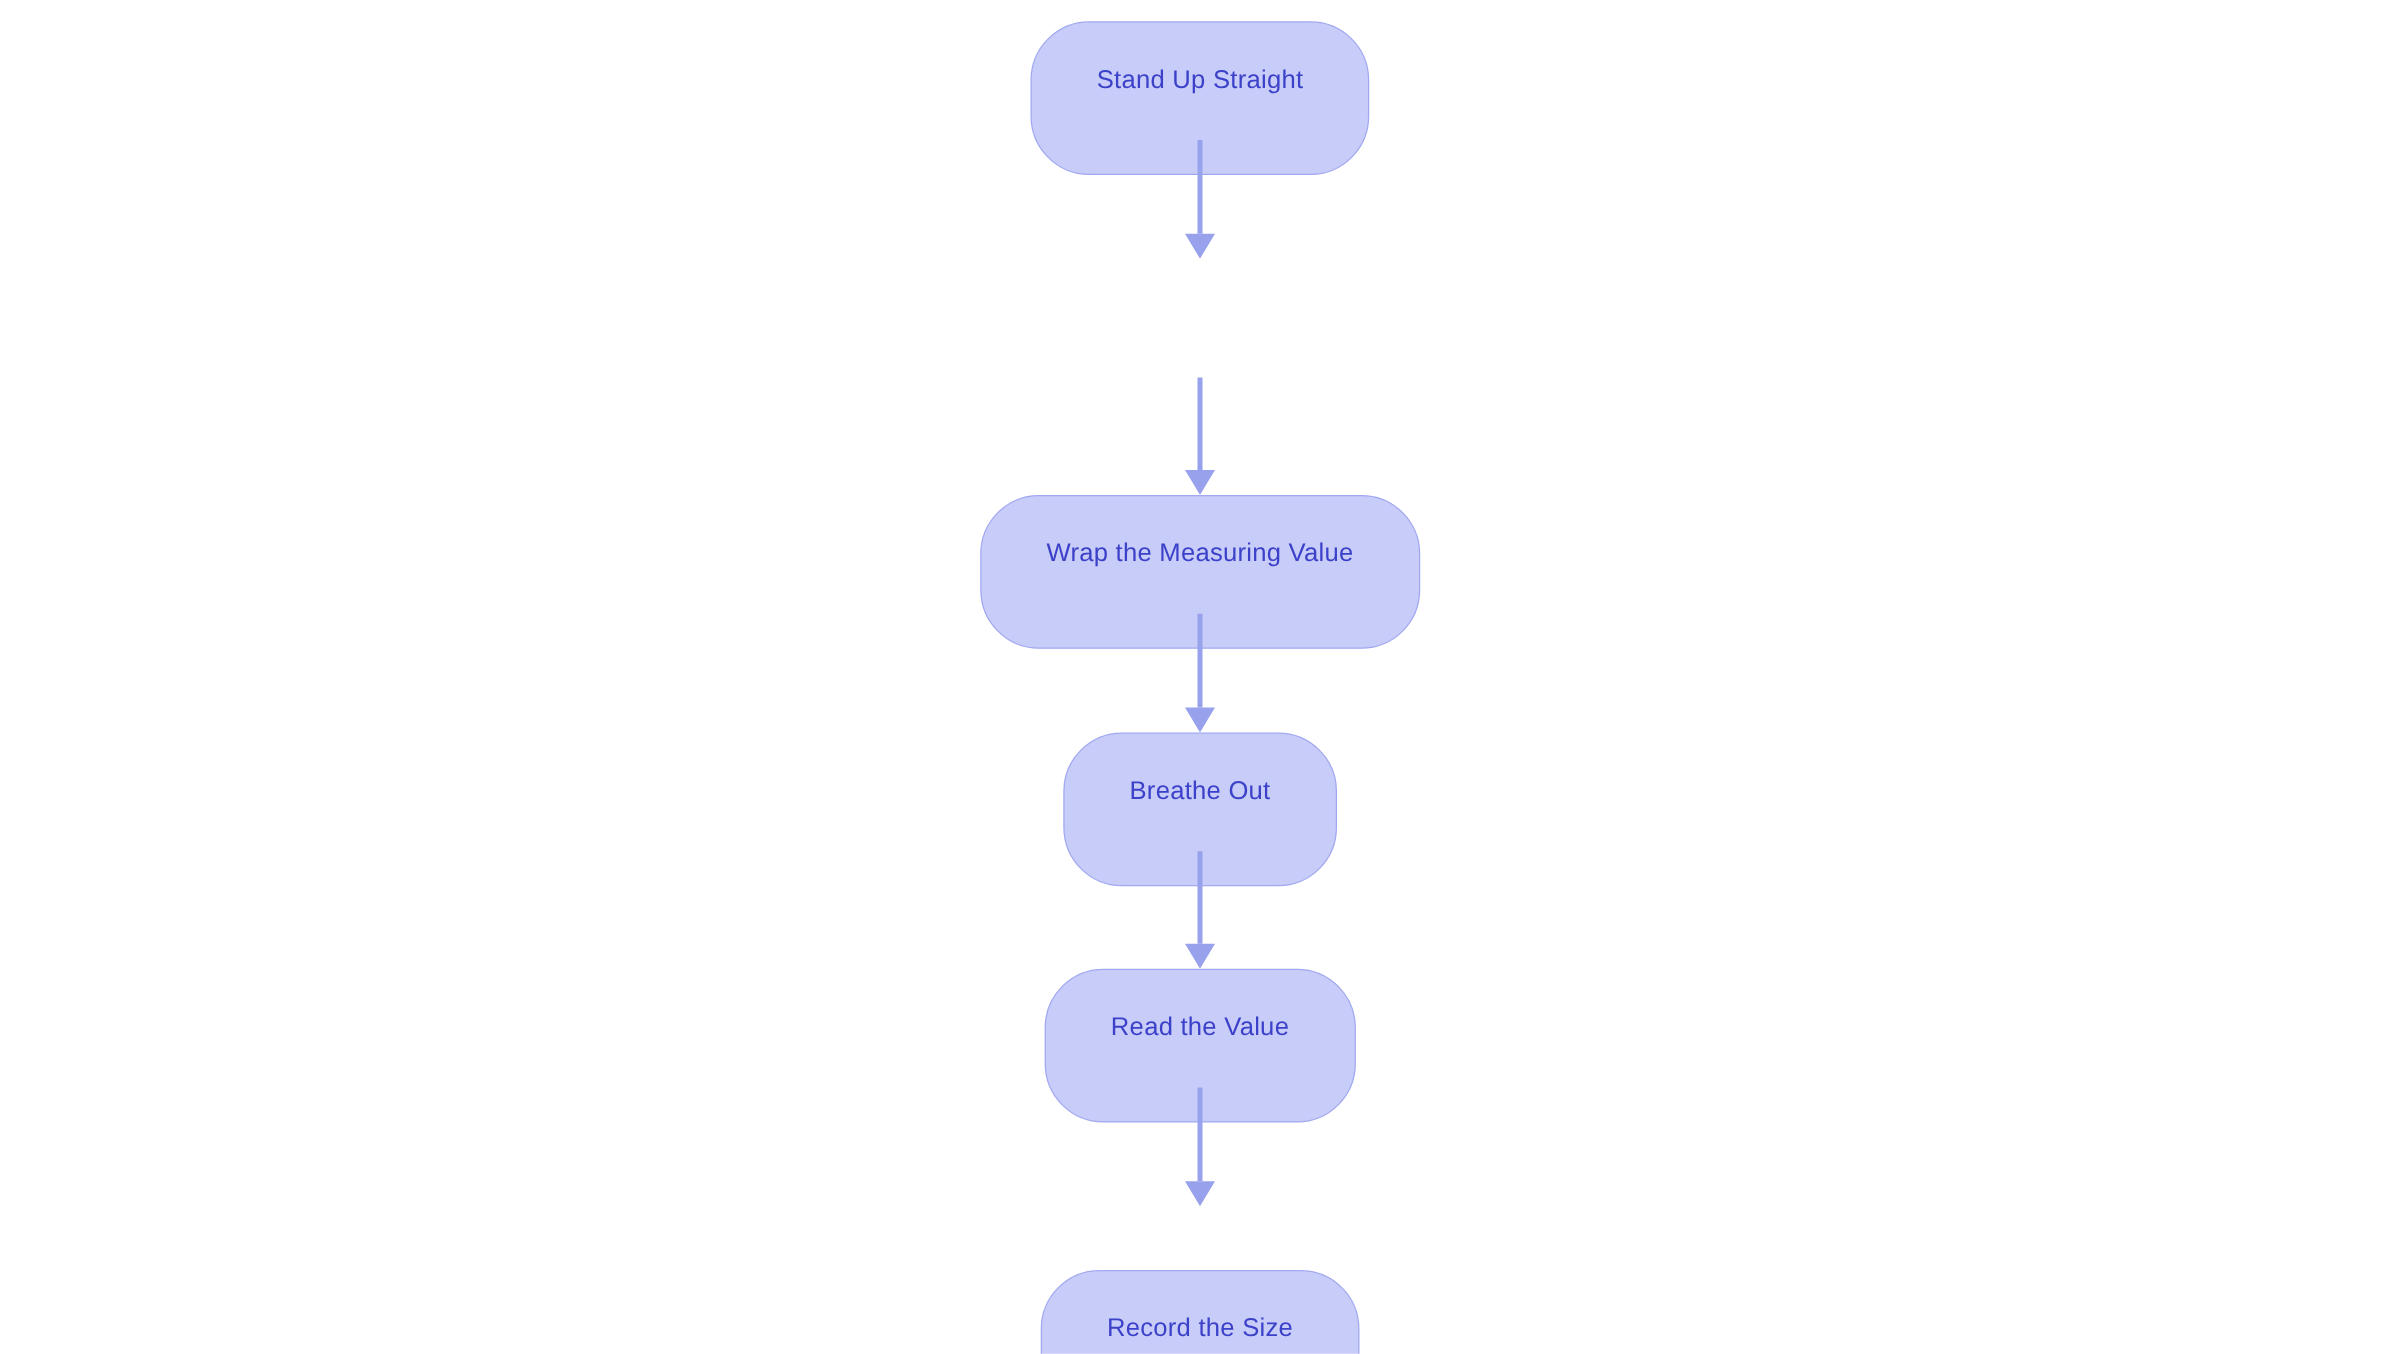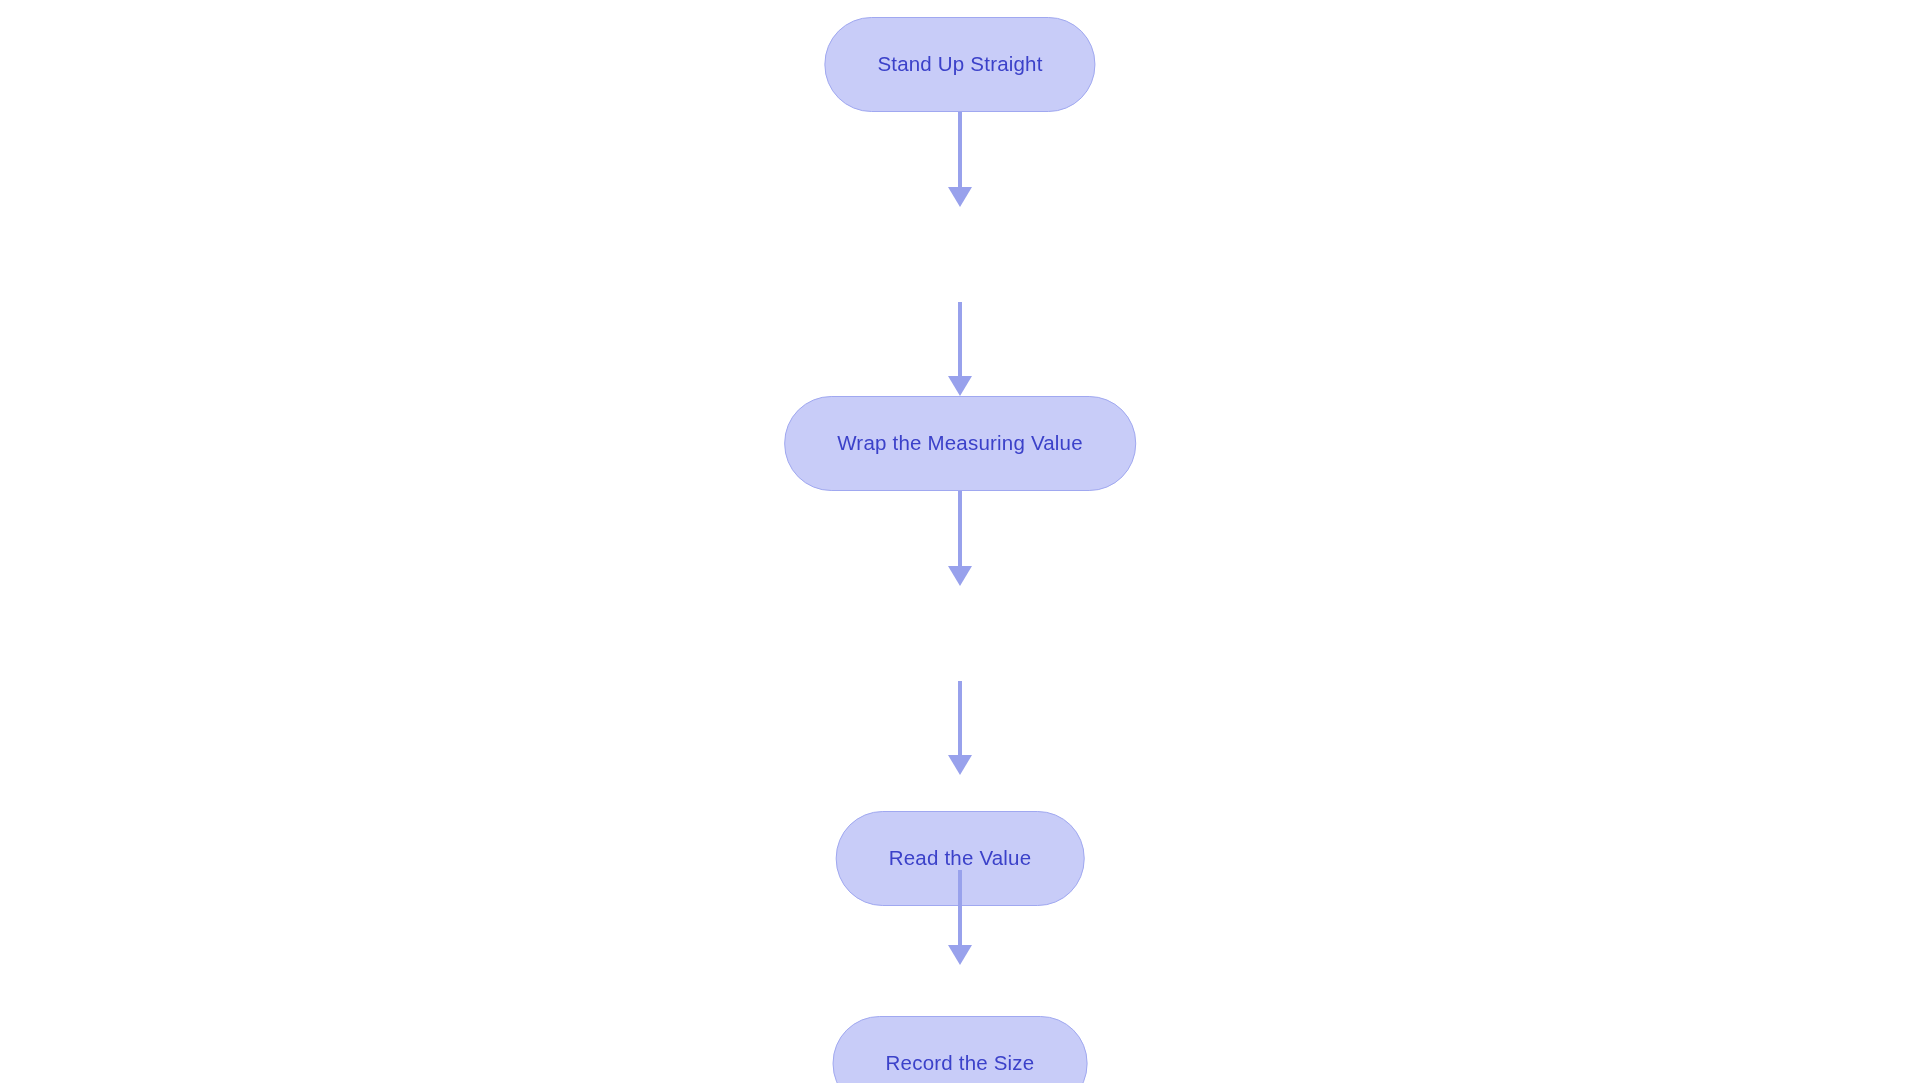--- a/index.html
+++ b/index.html
@@ -20,37 +20,37 @@
     overflow: hidden;
   }
   .canvas {
     position: absolute;
     inset: 0;
   }
   .node {
     position: absolute;
     left: 50%;
     transform: translateX(-50%);
-    height: 95px;
+    height: 123px;
     line-height: 92px;
     padding: 0 52px;
     border-radius: 47px;
     background: var(--node-fill);
     border: 1.5px solid var(--node-border);
     color: var(--node-text);
     font-size: 20.5px;
     letter-spacing: 0.2px;
     white-space: nowrap;
     text-align: center;
   }
   .n1 { top: 17px; }
   .n2 { top: 207px; }
   .n3 { top: 396px; }
   .n4 { top: 586px; }
-  .n5 { top: 775px; margin-top: 36px; }
+  .n5 { top: 775px; }
   .n6 { top: 1016px; }
   .connector {
     position: absolute;
     left: calc(50% - 2px);
     width: 4px;
     background: var(--arrow);
   }
   .c1 { top: 112px; height: 75px; }
   .c2 { top: 302px; height: 74px; }
   .c3 { top: 491px; height: 75px; }
@@ -83,20 +83,21 @@
   <div class="connector c2">
     <span class="head"></span>
   </div>
 
   <div class="node n3">Wrap the Measuring Value</div>
 
   <div class="connector c3">
     <span class="head"></span>
   </div>
 
+  <div class="node n4">Breathe Out</div>
 
   <div class="connector c4">
     <span class="head"></span>
   </div>
 
   <div class="node n5">Read the Value</div>
 
   <div class="connector c5">
     <span class="head"></span>
   </div>

